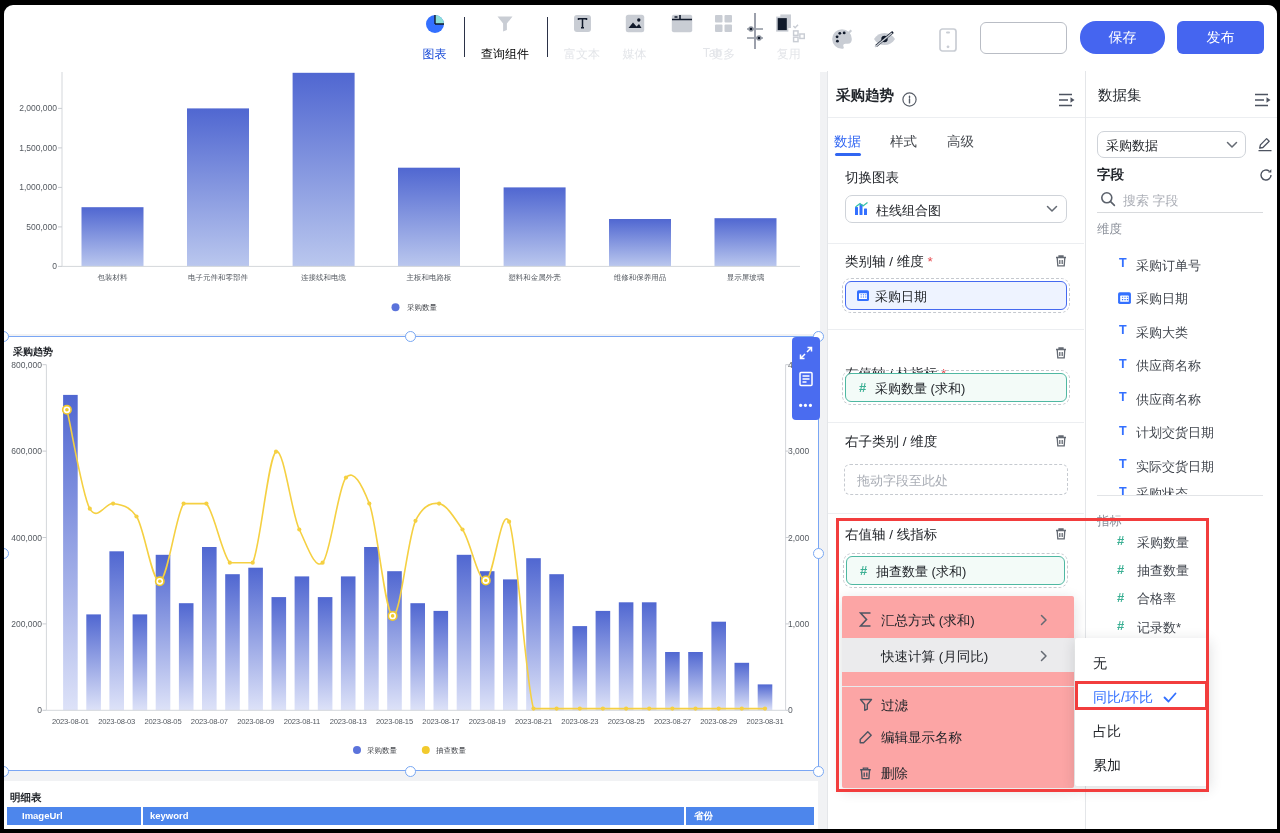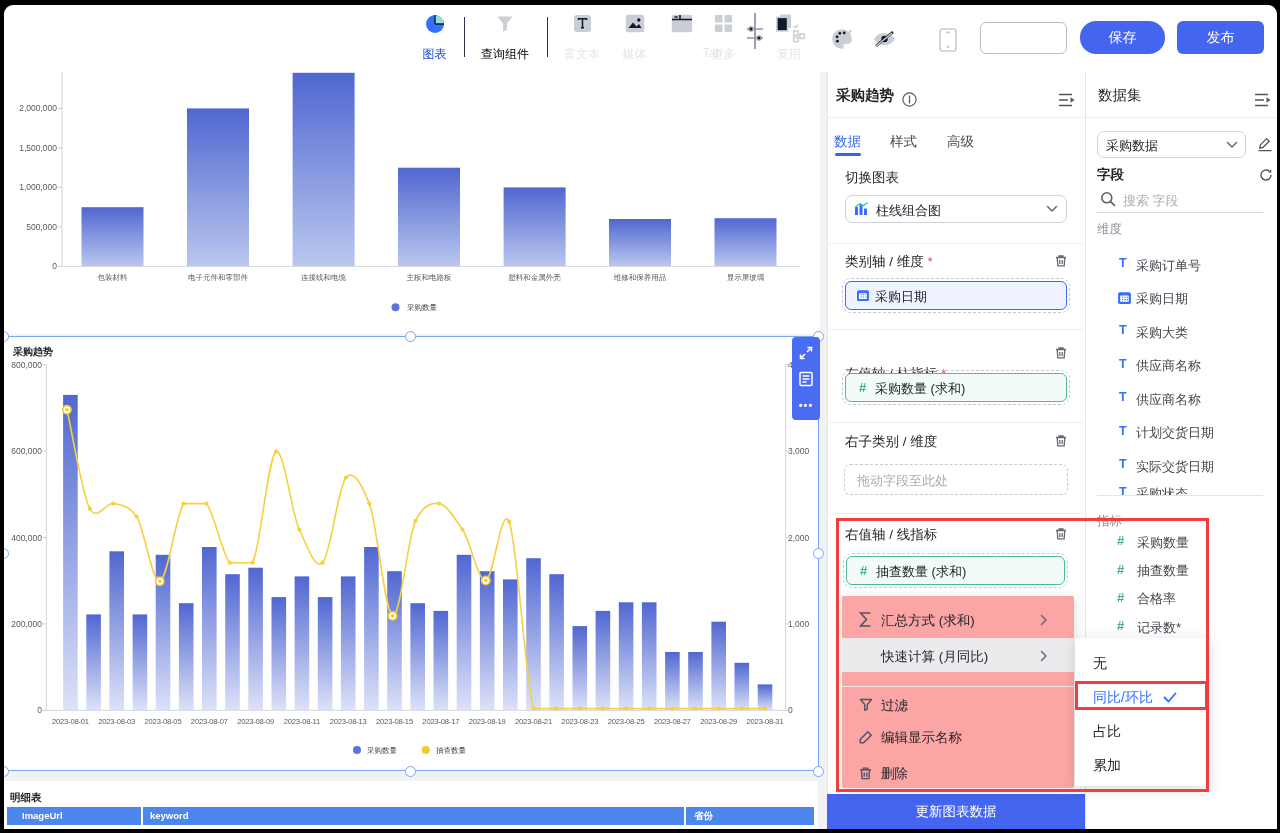--- a/index.html
+++ b/index.html
@@ -355,21 +355,20 @@
     <div class="lbl" style="left:841px;top:521px">右值轴 / 线指标</div>
     <svg style="position:absolute;left:1050px;top:522px;" width="14" height="14" viewBox="0 0 14 14">
       <g fill="none" stroke="#646a73" stroke-width="1.3">
         <path d="M2 3.5h10M5 3.5V2h4v1.5M3.2 3.5l.6 8.3h6.4l.6-8.3"></path>
         <path d="M5.8 6v4M8.2 6v4"></path>
       </g>
     </svg>
     <div class="abs" style="left:842px;top:551px;width:219px;height:29px;border:1.2px solid #4fb8a2;border-radius:6px;background:#f3fbf8;outline:1px dashed #c5c9cf;outline-offset:2px"></div>
     <div class="hico" style="left:856px;top:558px">#</div>
     <div class="lbl" style="left:872px;top:558px;font-size:13px">抽查数量 (求和)</div>
-    <div class="abs" style="left:823px;top:789px;width:258px;height:35px;background:#4365ef;color:#fff;font-size:13.5px;text-align:center;line-height:35px">更新图表数据</div>
     <div class="abs" style="left:1082px;top:66px;width:191px;height:758px;background:#fff"></div>
     <div class="abs" style="left:1094px;top:81px;font-size:14.5px;font-weight:normal;color:#1f2329">数据集</div>
     <svg style="position:absolute;left:1251px;top:88px" width="17" height="14" viewBox="0 0 17 14">
       <g stroke="#4e5461" stroke-width="1.7">
         <path d="M0 1.5h13M0 7h9M0 12.5h13"></path>
       </g>
       <path d="M11.5 4.2L15.5 7l-4 2.8z" fill="#4e5461"></path>
     </svg>
     <div class="abs" style="left:1082px;top:112px;width:191px;height:1px;background:#eceef1"></div>
     <div class="abs" style="left:1093px;top:126px;width:149px;height:27px;border:1px solid #cfd3d9;border-radius:7px;background:#fff"></div>

